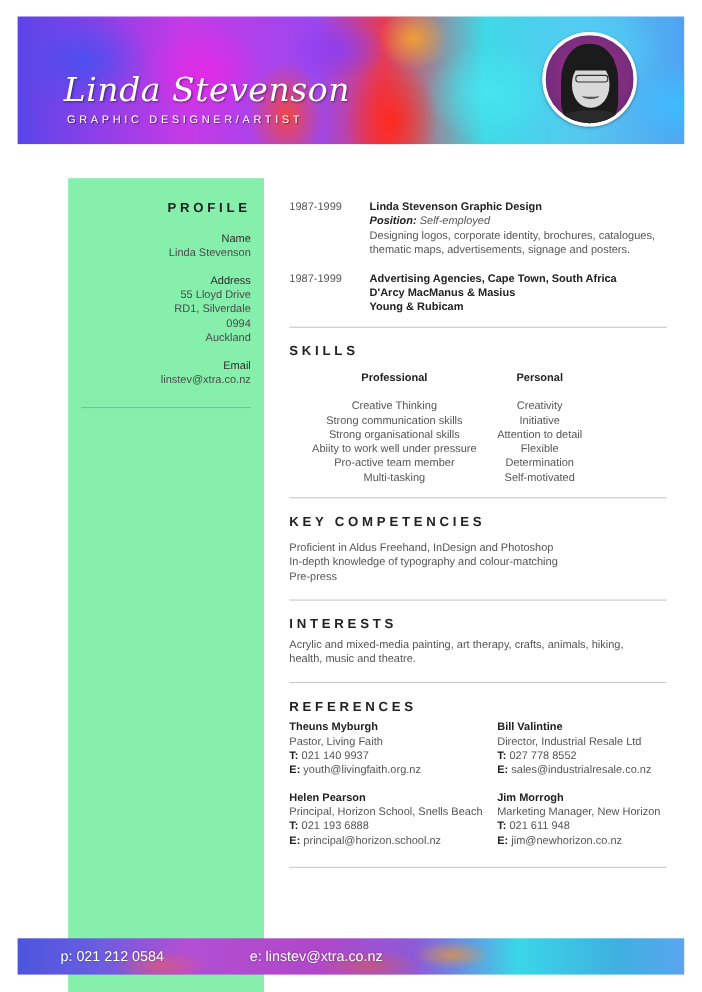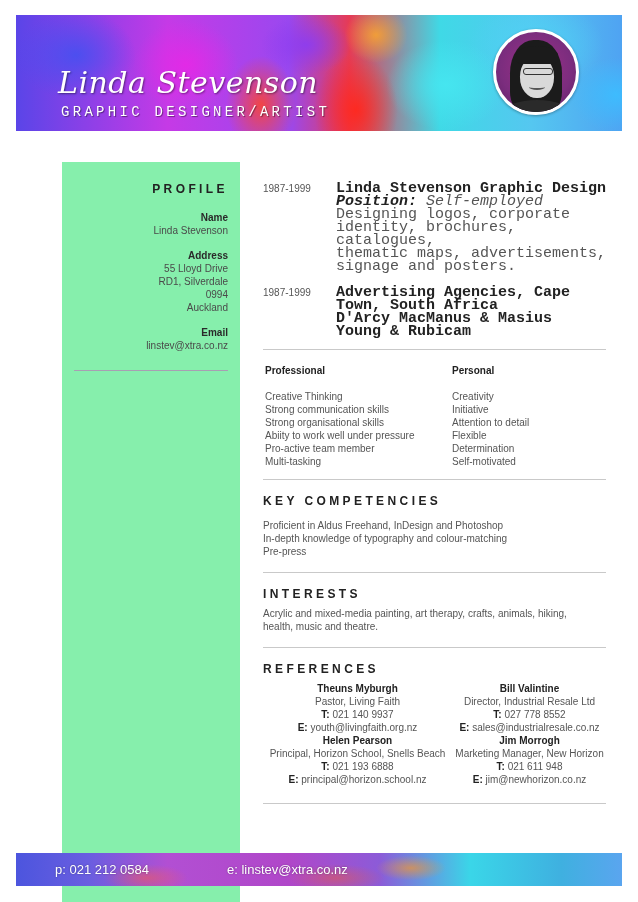--- a/index.html
+++ b/index.html
@@ -21,21 +21,21 @@
       radial-gradient(ellipse 60px 50px at 600px 80px, rgba(60,190,255,0.9), rgba(60,190,255,0) 75%),
       linear-gradient(90deg, #5a45e8 0%, #c53ae6 25%, #9a48ef 45%, #e63b55 55%, #3fd9e6 70%, #55c7f0 85%, #4fa3f2 100%);
   }
   .header .title {
     position: absolute; left: 42px; top: 50px;
     font-family: "DejaVu Serif", serif; font-style: italic; font-size: 30px; color: #ffffff;
     text-shadow: 1px 1px 2px rgba(0,0,0,0.45); letter-spacing: 0.5px;
   }
   .header .subtitle {
     position: absolute; left: 45px; top: 89px;
-    font-family: Liberation Mono, monospace; font-size: 14px; color: #ffffff;
+    font-family: Liberation Sans, sans-serif; font-size: 10px; color: #ffffff;
     letter-spacing: 3.3px; text-shadow: 1px 1px 1px rgba(0,0,0,0.45);
   }
   .photo {
     position: absolute; left: 477px; top: 14px; width: 86px; height: 86px; border-radius: 50%;
     border: 3px solid #ffffff; overflow: hidden;
     background: radial-gradient(circle at 50% 45%, #a03088 0%, #7b2d7e 60%, #5a1f60 100%);
     box-shadow: 0 1px 3px rgba(0,0,0,0.35);
   }
   .photo .hair { position: absolute; left: 14px; top: 8px; width: 52px; height: 74px; border-radius: 45% 45% 30% 30%; background: #1b1b1b; }
   .photo .face { position: absolute; left: 24px; top: 24px; width: 34px; height: 42px; border-radius: 48%; background: #d9d9d9; }
@@ -47,41 +47,41 @@
   
   .sidebar {
     position: absolute; left: 62px; top: 162px; width: 178px; height: 824px; background: #86efac;
     padding: 20px 12px 0 12px;
     text-align: right;
   }
   .section-heading {
     font-family: "Liberation Sans", sans-serif; font-weight: bold; font-size: 12px; letter-spacing: 3.4px; color: #222;
   }
   .sidebar .section-heading { margin-bottom: 15px; }
-  .field-label { font-size: 10px; font-weight: bold; color: #2a2a2a; line-height: 13px; }
+  .field-label { font-size: 10px; font-weight: normal; color: #2a2a2a; line-height: 13px; }
   .field-value { font-size: 10px; color: #4a4a4a; line-height: 13px; }
   .field { margin-bottom: 12px; }
   .sidebar .divider { margin-top: 18px; height: 1px; background: #a89fb3; width: 154px; }
 
   
   .main { position: absolute; left: 263px; top: 182px; width: 344px; }
   .job { display: flex; margin-bottom: 13px; }
   .job .years { width: 73px; font-size: 10px; color: #555; line-height: 13px; }
-  .job .details { flex: 1; font-size: 15px; line-height: 13px; color: #555; font-family: Liberation Mono, monospace; }
+  .job .details { flex: 1; font-size: 10px; line-height: 13px; color: #555; }
   .bold { font-weight: bold; color: #222; }
   .italic { font-style: italic; color: #555; }
   .rule { height: 1px; background: #c9c9c9; width: 343px; }
   .section { padding-top: 14px; }
   .section .section-heading { margin-bottom: 11px; }
   .skills { display: flex; padding-bottom: 11px; }
-  .skills .col { font-size: 10px; line-height: 13px; color: #555; }
+  .skills .col { font-size: 10px; line-height: 13px; color: #555; text-align: center; }
   .skills .col.left { width: 189px; padding-left: 2px; }
   .skills .col-head { font-weight: bold; color: #222; margin-bottom: 13px; }
   .plain-list { font-size: 10px; line-height: 13px; color: #555; padding-bottom: 14px; }
-  .refs { display: grid; grid-template-columns: 189px 155px; padding-bottom: 17px; text-align: center; }
+  .refs { display: grid; grid-template-columns: 189px 155px; row-gap: 12px; padding-bottom: 17px; }
   .ref { font-size: 10px; line-height: 13px; color: #555; }
   .ref .name { font-weight: bold; color: #222; }
   .ref .lbl { font-weight: bold; color: #222; }
 
   
   .footer {
     position: absolute; left: 16px; top: 853px; width: 606px; height: 33px;
     background:
       radial-gradient(ellipse 60px 20px at 130px 25px, rgba(240,90,90,0.6), rgba(240,90,90,0) 70%),
       radial-gradient(ellipse 70px 20px at 320px 25px, rgba(235,90,60,0.5), rgba(235,90,60,0) 70%),
@@ -154,20 +154,21 @@
     <div class="details">
       <div class="bold">Advertising Agencies, Cape Town, South Africa</div>
       <div class="bold">D'Arcy MacManus &amp; Masius</div>
       <div class="bold">Young &amp; Rubicam</div>
     </div>
   </div>
 
   <div class="rule"></div>
 
   <div class="section">
+    <div class="section-heading">SKILLS</div>
     <div class="skills">
       <div class="col left">
         <div class="col-head">Professional</div>
         <div>Creative Thinking</div>
         <div>Strong communication skills</div>
         <div>Strong organisational skills</div>
         <div>Abiity to work well under pressure</div>
         <div>Pro-active team member</div>
         <div>Multi-tasking</div>
       </div>

